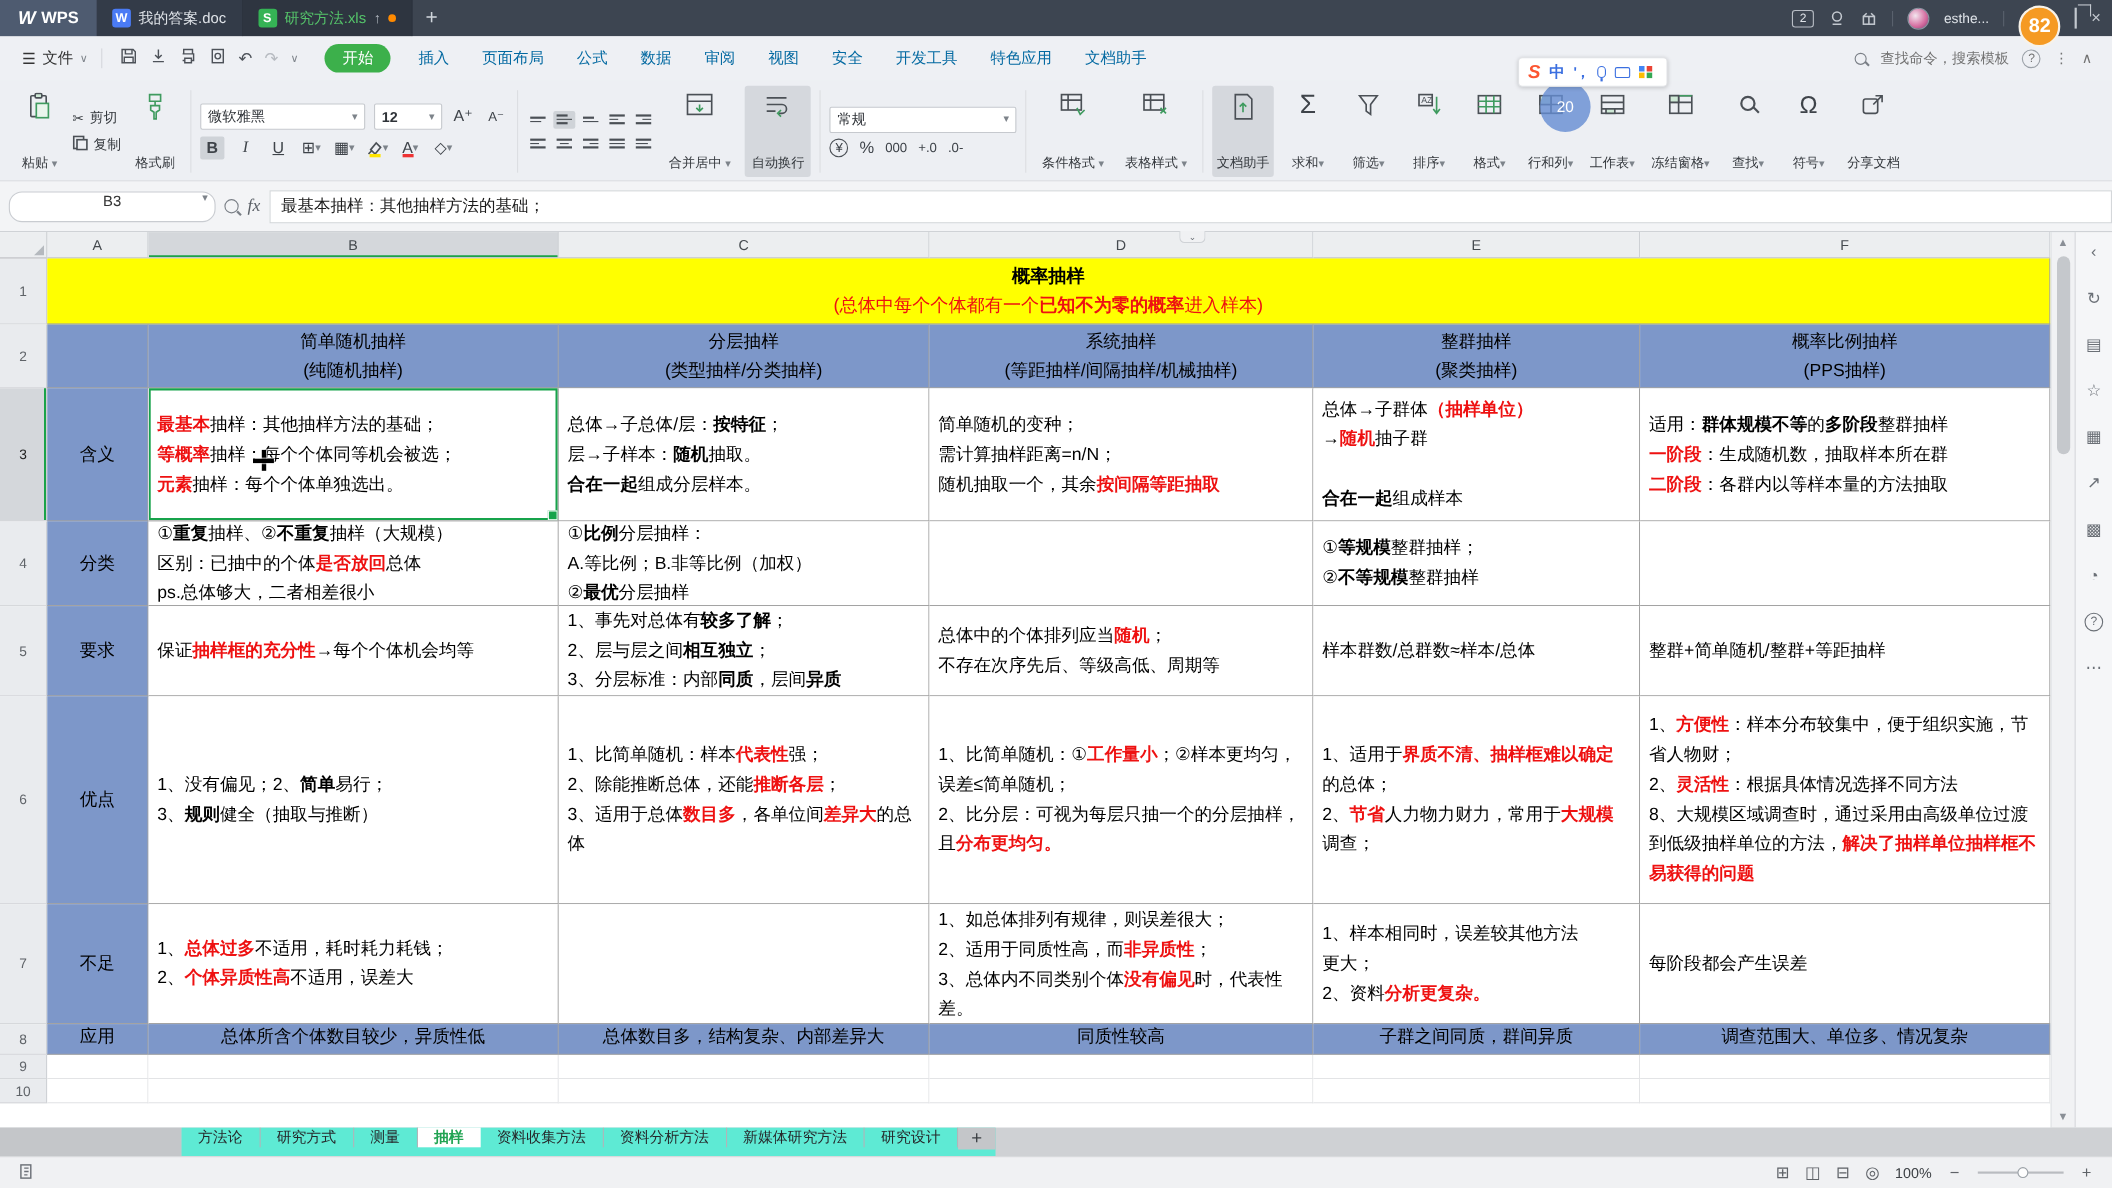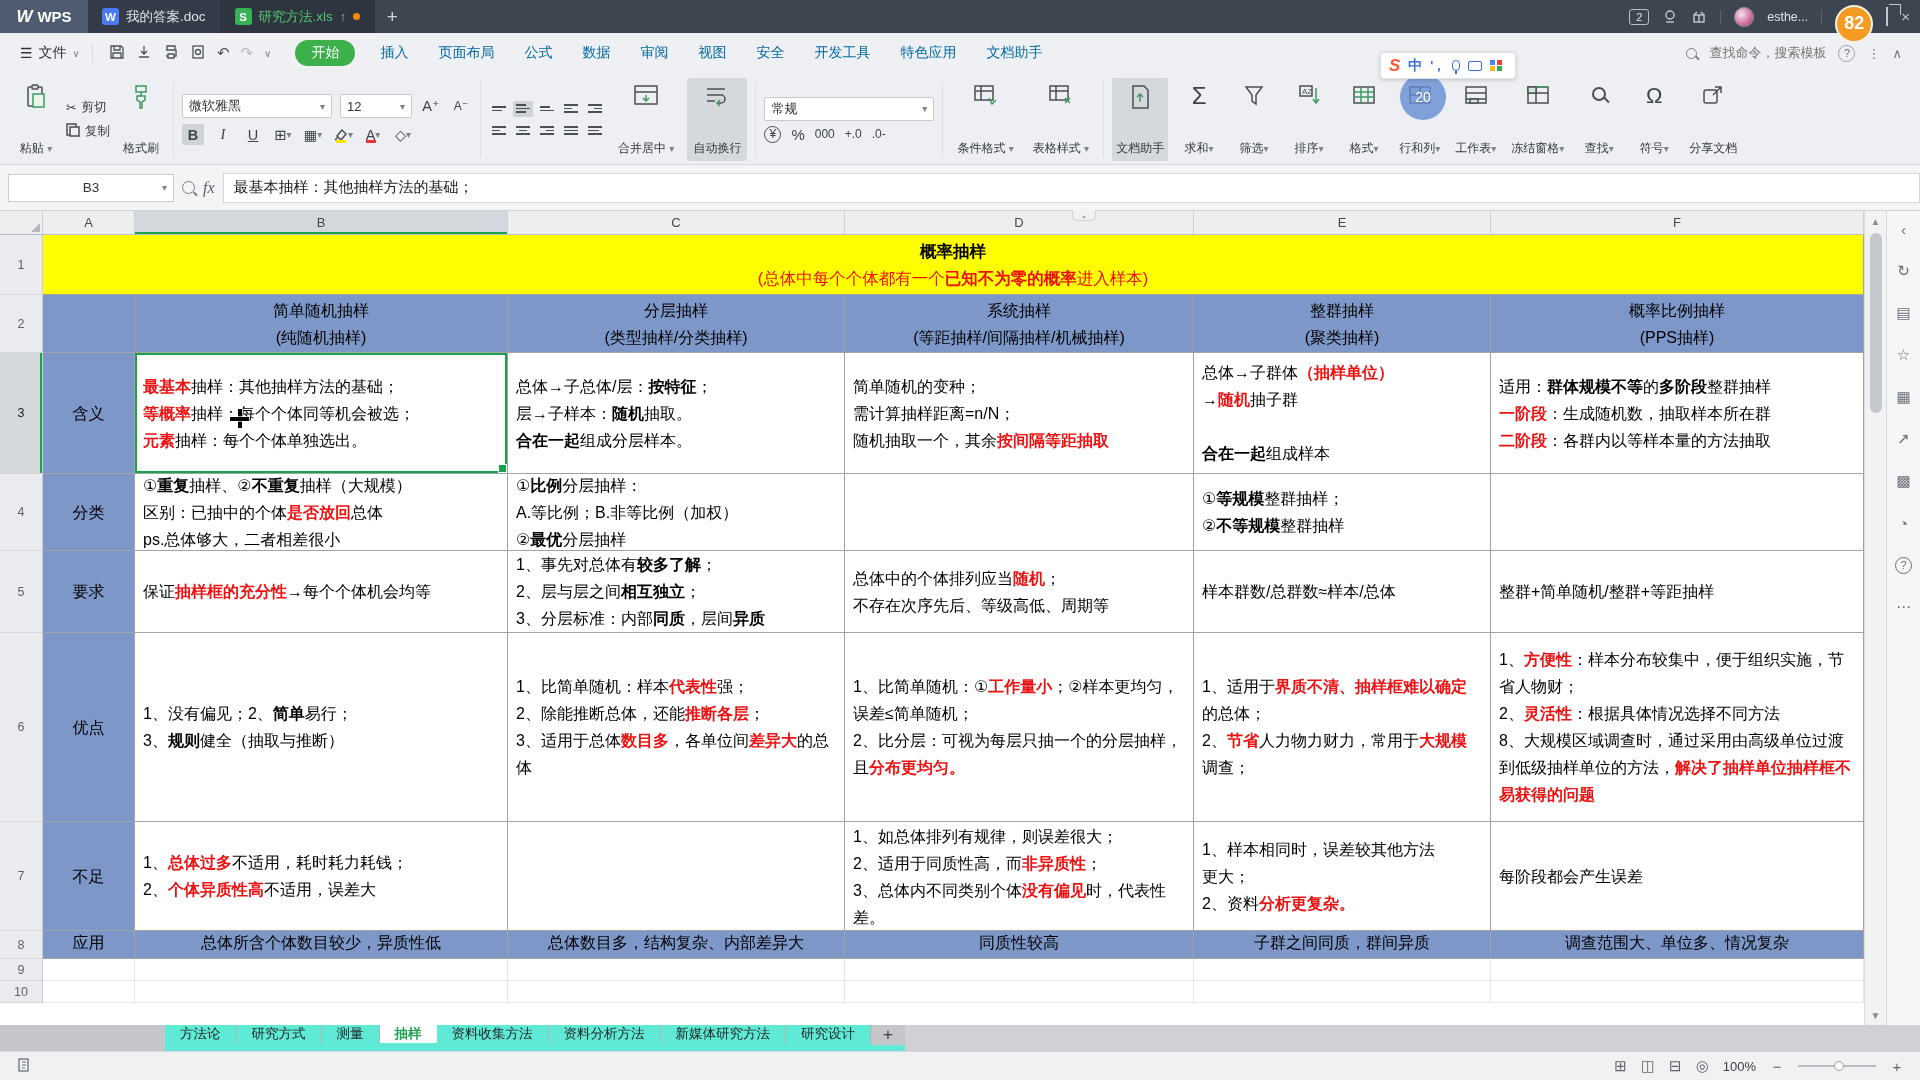--- a/index.html
+++ b/index.html
@@ -70,21 +70,21 @@
   .numrow { display:flex; align-items:center; gap:10px; font-size:12px; color:#3e4349; }
   .tailbtn { display:flex; flex-direction:column; align-items:center; justify-content:space-between; padding:6px 4px 4px; min-width:48px; border-radius:3px; }
   .tailbtn .blab { font-size:12px; color:#35393e; white-space:nowrap; }
   .tailbtn.pressed { background:#d5d8dd; }
   .sigma { font-size:24px; color:#3e4349; line-height:24px; }
   .bigmag { width:14px; height:14px; border:2px solid #4b5056; border-radius:50%; position:relative; margin:3px; }
   .bigmag:after { content:''; position:absolute; width:7px; height:2px; background:#4b5056; transform:rotate(45deg); right:-6px; bottom:-2px; }
 
   
   .formulabar { height:46px; background:#f3f4f6; display:flex; align-items:center; padding:8px 0 8px 8px; gap:8px; border-bottom:1px solid #cfd2d6; flex:0 0 auto; position:relative; }
-  .namebox { width:166px; height:28px; background:#fff; border:1px solid #c9ccd1; border-radius:0; display:flex; align-items:center; justify-content:center; position:relative; font-size:13.5px; color:#333; }
+  .namebox { width:188px; height:28px; background:#fff; border:1px solid #c9ccd1; border-radius:12px; display:flex; justify-content:center; position:relative; font-size:13.5px; color:#333; }
   .namebox .caret { position:absolute; right:6px; }
   .fx { font-family:"Liberation Serif","DejaVu Serif",serif; font-style:italic; font-size:16px; color:#5a5f66; }
   .fbinput { flex:1; height:30px; background:#fff; border:1px solid #d4d7da; display:flex; align-items:center; padding:0 10px; font-size:15px; color:#1c1c1c; }
   .fb-expand { position:absolute; left:1072px; bottom:-11px; width:24px; height:11px; background:#f0f1f3; border:1px solid #cfd2d6; border-top:none; border-radius:0 0 5px 5px; display:flex; align-items:center; justify-content:center; font-size:8px; color:#6a6f76; z-index:5; }
 
   
   .workarea { flex:1; display:flex; align-items:stretch; overflow:hidden; }
   .gridpane { flex:1; background:#fff; position:relative; overflow:hidden; }
   .row { display:flex; }
   .rh { flex:0 0 43px; background:#e9ebee; border-right:1px solid #c9ccd0; border-bottom:1px solid #d6d8db; color:#5f6368; font-size:12.5px; display:flex; align-items:center; justify-content:center; }
@@ -271,21 +271,21 @@
         <span class="blab">格式刷</span>
       </div>
     </div>
     <div class="rdiv"></div>
     <div class="rgroup fontgrp">
       <div class="btnrow">
         <div class="selbox" style="width:150px;">
             <span>微软雅黑</span>
             <span class="caret">▾</span>
           </div>
-        <div class="selbox" style="width:72px;">
+        <div class="selbox" style="width:62px;font-weight:bold;">
             <span>12</span>
             <span class="caret">▾</span>
           </div>
         <div class="fmtbtn">A⁺</div>
         <div class="fmtbtn" style="font-size:12px;">A⁻</div>
       </div>
       <div class="btnrow">
         <div class="fmtbtn pressed" style="font-weight:bold;">B</div>
         <div class="fmtbtn" style="font-style:italic;font-family:'Liberation Serif',serif;">I</div>
         <div class="fmtbtn" style="text-decoration:underline;">U</div>

